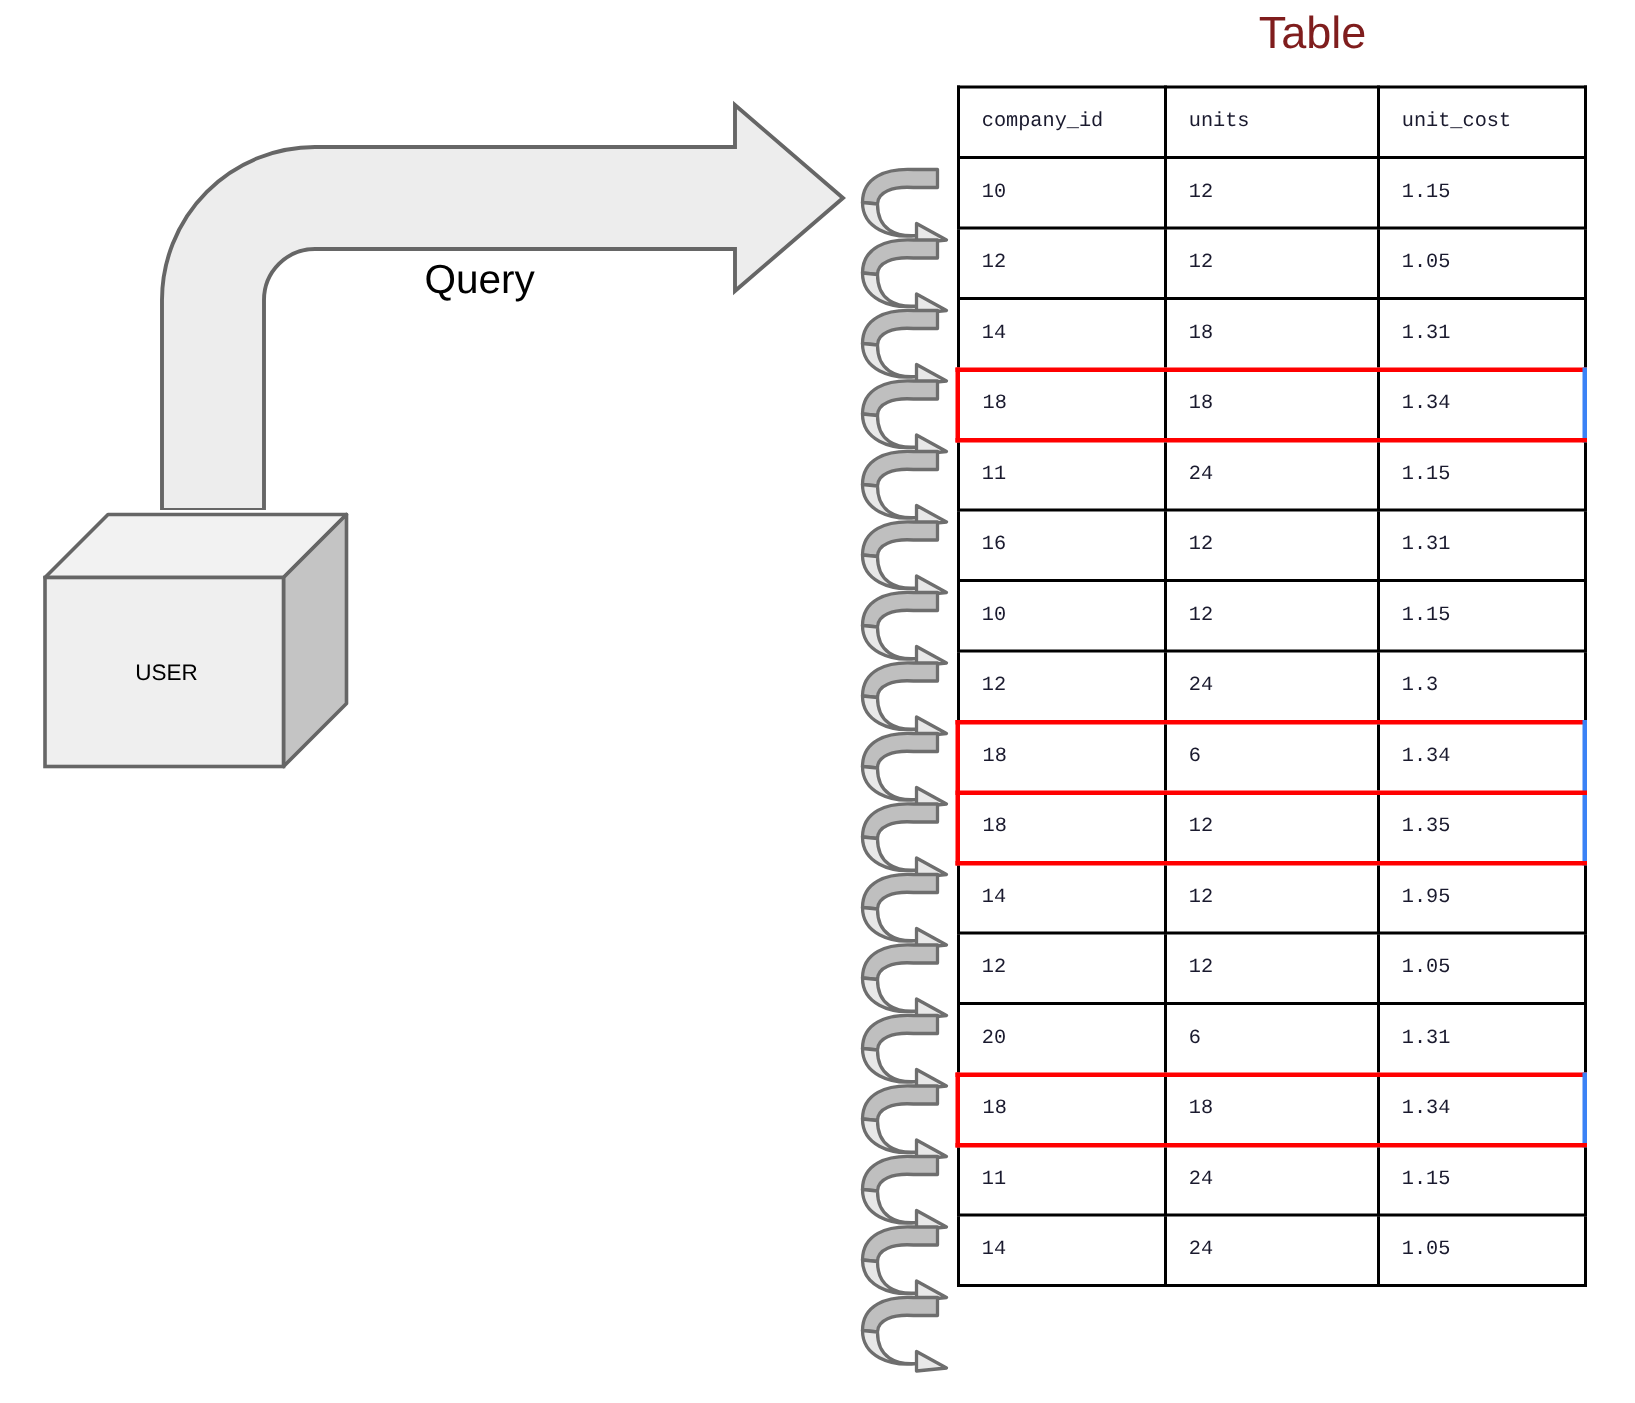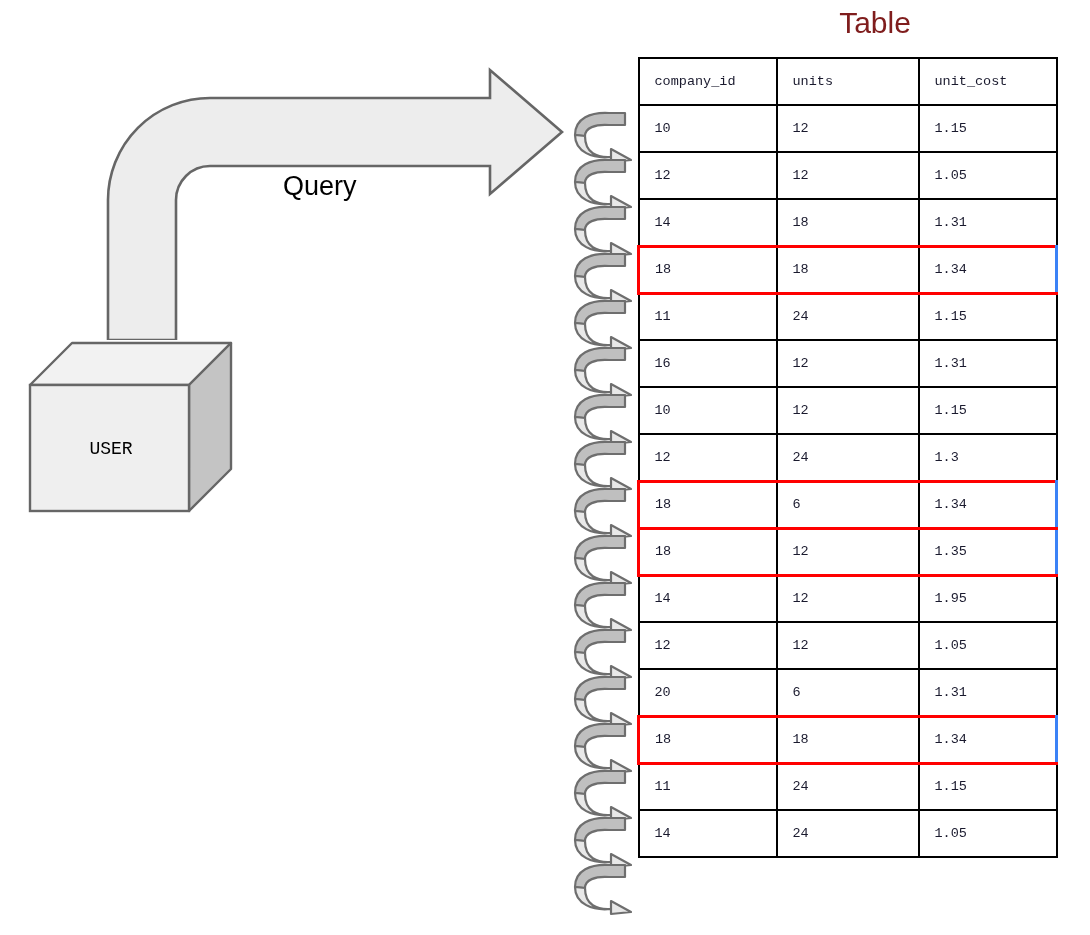--- a/index.html
+++ b/index.html
@@ -57,25 +57,25 @@
     top: 337px;
     width: 205px;
     height: 180px;
   }
   #user-cube-label {
     position: absolute;
     left: 36px;
     top: 440px;
     width: 150px;
     text-align: center;
-    font-size: 18px;
+    font-size: 15px;
     line-height: 18px;
     color: #000000;
     white-space: nowrap;
-    font-family: Liberation Mono, monospace;
+    font-family: Liberation Sans, sans-serif;
   }
 
   
   #loop-arrows {
     position: absolute;
     left: 563px;
     top: 107px;
     width: 74px;
     height: 805px;
   }

